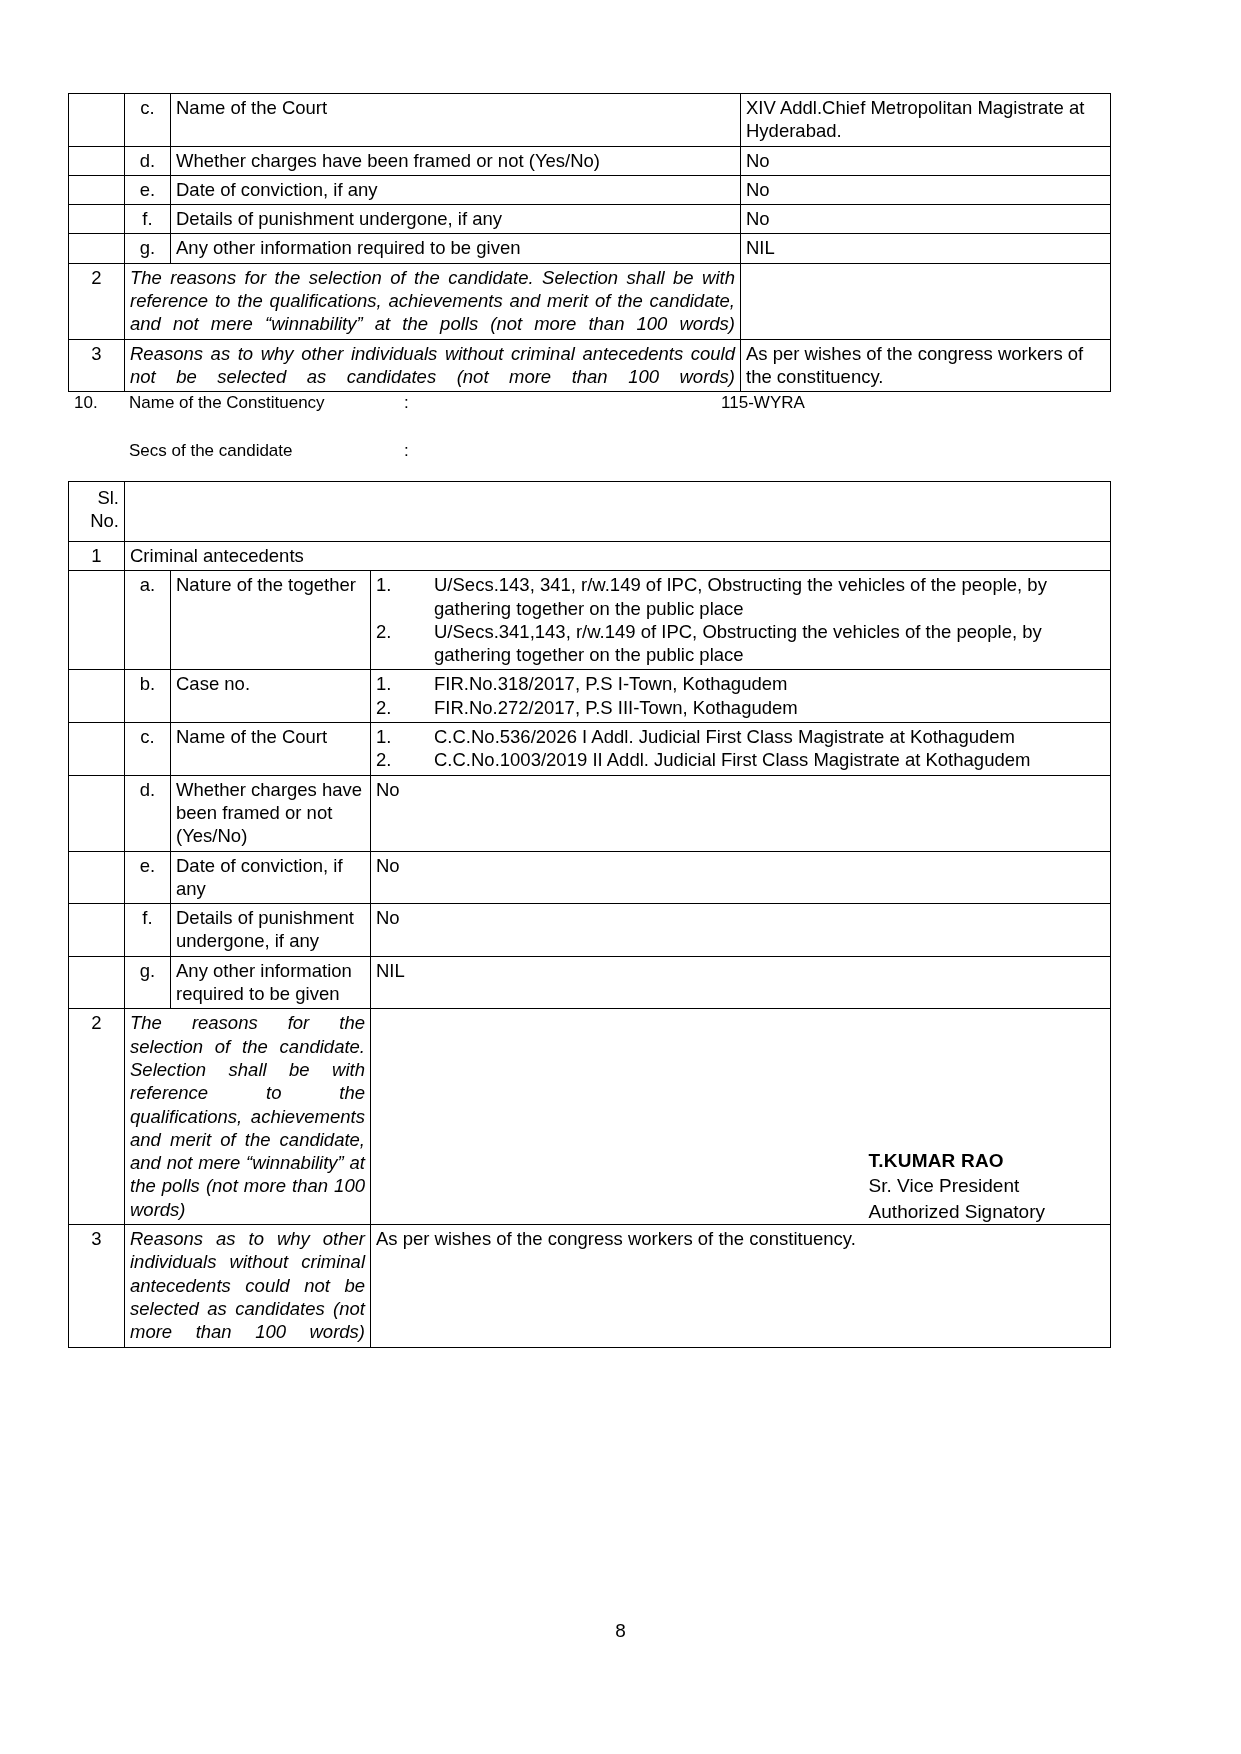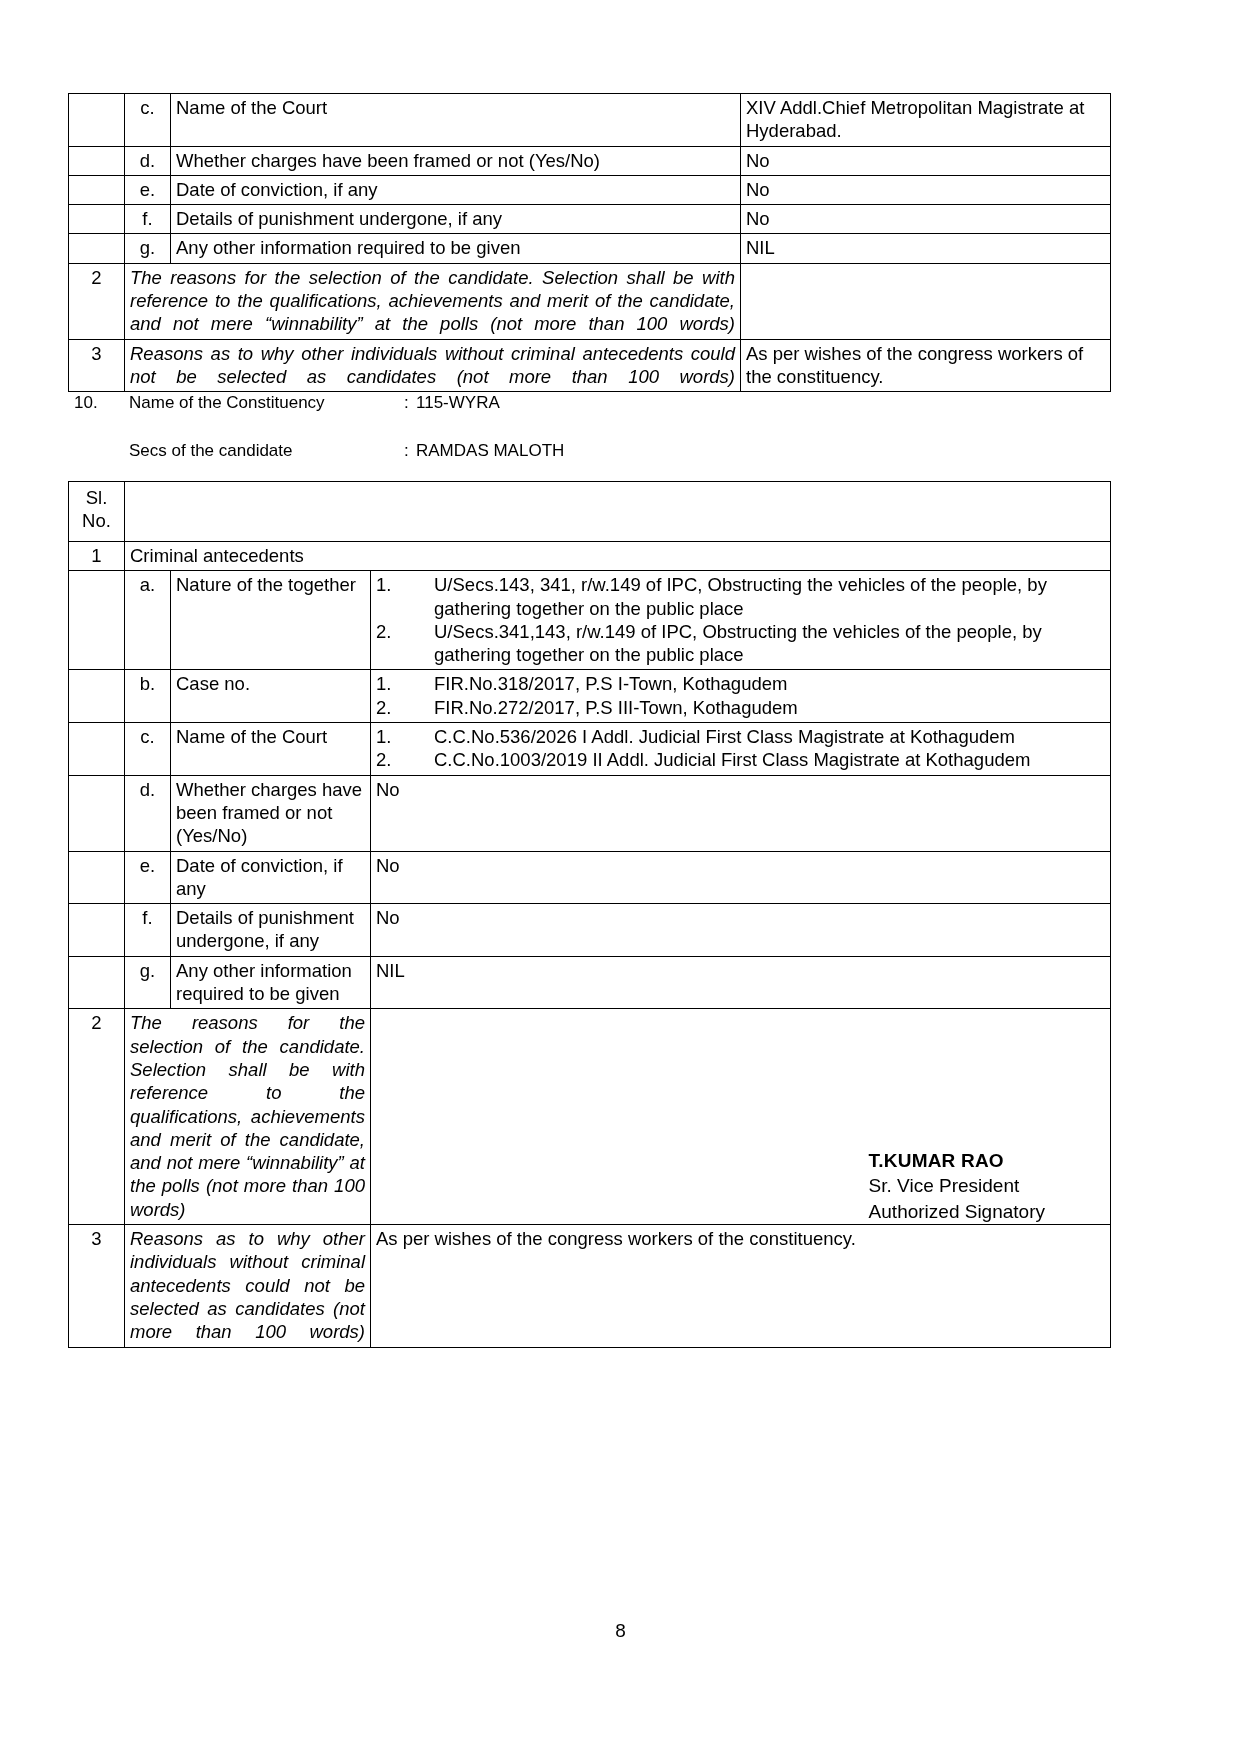--- a/index.html
+++ b/index.html
@@ -67,21 +67,21 @@
     width: 1042px;
   }
   .field-row {
     display: flex;
     align-items: baseline;
     margin-bottom: 26px;
   }
   .field-num { width: 55px; flex: 0 0 55px; padding-left: 6px; }
   .field-label { width: 275px; flex: 0 0 275px; }
   .field-colon { width: 12px; flex: 0 0 12px; }
-  .field-value { flex: 1 1 auto; }
+  .field-value { flex: 1 1 auto; text-align: center; }
 
   #table-bottom {
     position: absolute;
     left: 68px;
     top: 481px;
   }
   #signature-block {
     position: absolute;
     right: 196px;
     top: 1148px;
@@ -161,34 +161,33 @@
     <div class="field-row">
       <span class="field-num">10.</span>
       <span class="field-label">Name of the Constituency</span>
       <span class="field-colon">:</span>
       <span class="field-value">115-WYRA</span>
     </div>
     <div class="field-row">
       <span class="field-num"></span>
       <span class="field-label">Secs of the candidate</span>
       <span class="field-colon">:</span>
-      <span class="field-value">RAMDAS MALOTH</span>
     </div>
   </div>
 
   <table class="doc-table" id="table-bottom">
     <colgroup>
       <col style="width:56px">
       <col style="width:46px">
       <col style="width:200px">
       <col style="width:740px">
     </colgroup>
     <tbody>
       <tr>
-        <td class="c-sl" style="text-align:center;vertical-align:top;line-height:1.25;padding-top:4px;">
+        <td class="c-sl" style="text-align:right;vertical-align:top;line-height:1.25;padding-top:4px;">
           <span>Sl.</span><br>
           <span>No.</span>
         </td>
         <td colspan="3" style="height:54px;"></td>
       </tr>
 
       <tr>
         <td class="c-sl">1</td>
         <td colspan="3" class="mid">Criminal antecedents</td>
       </tr>

